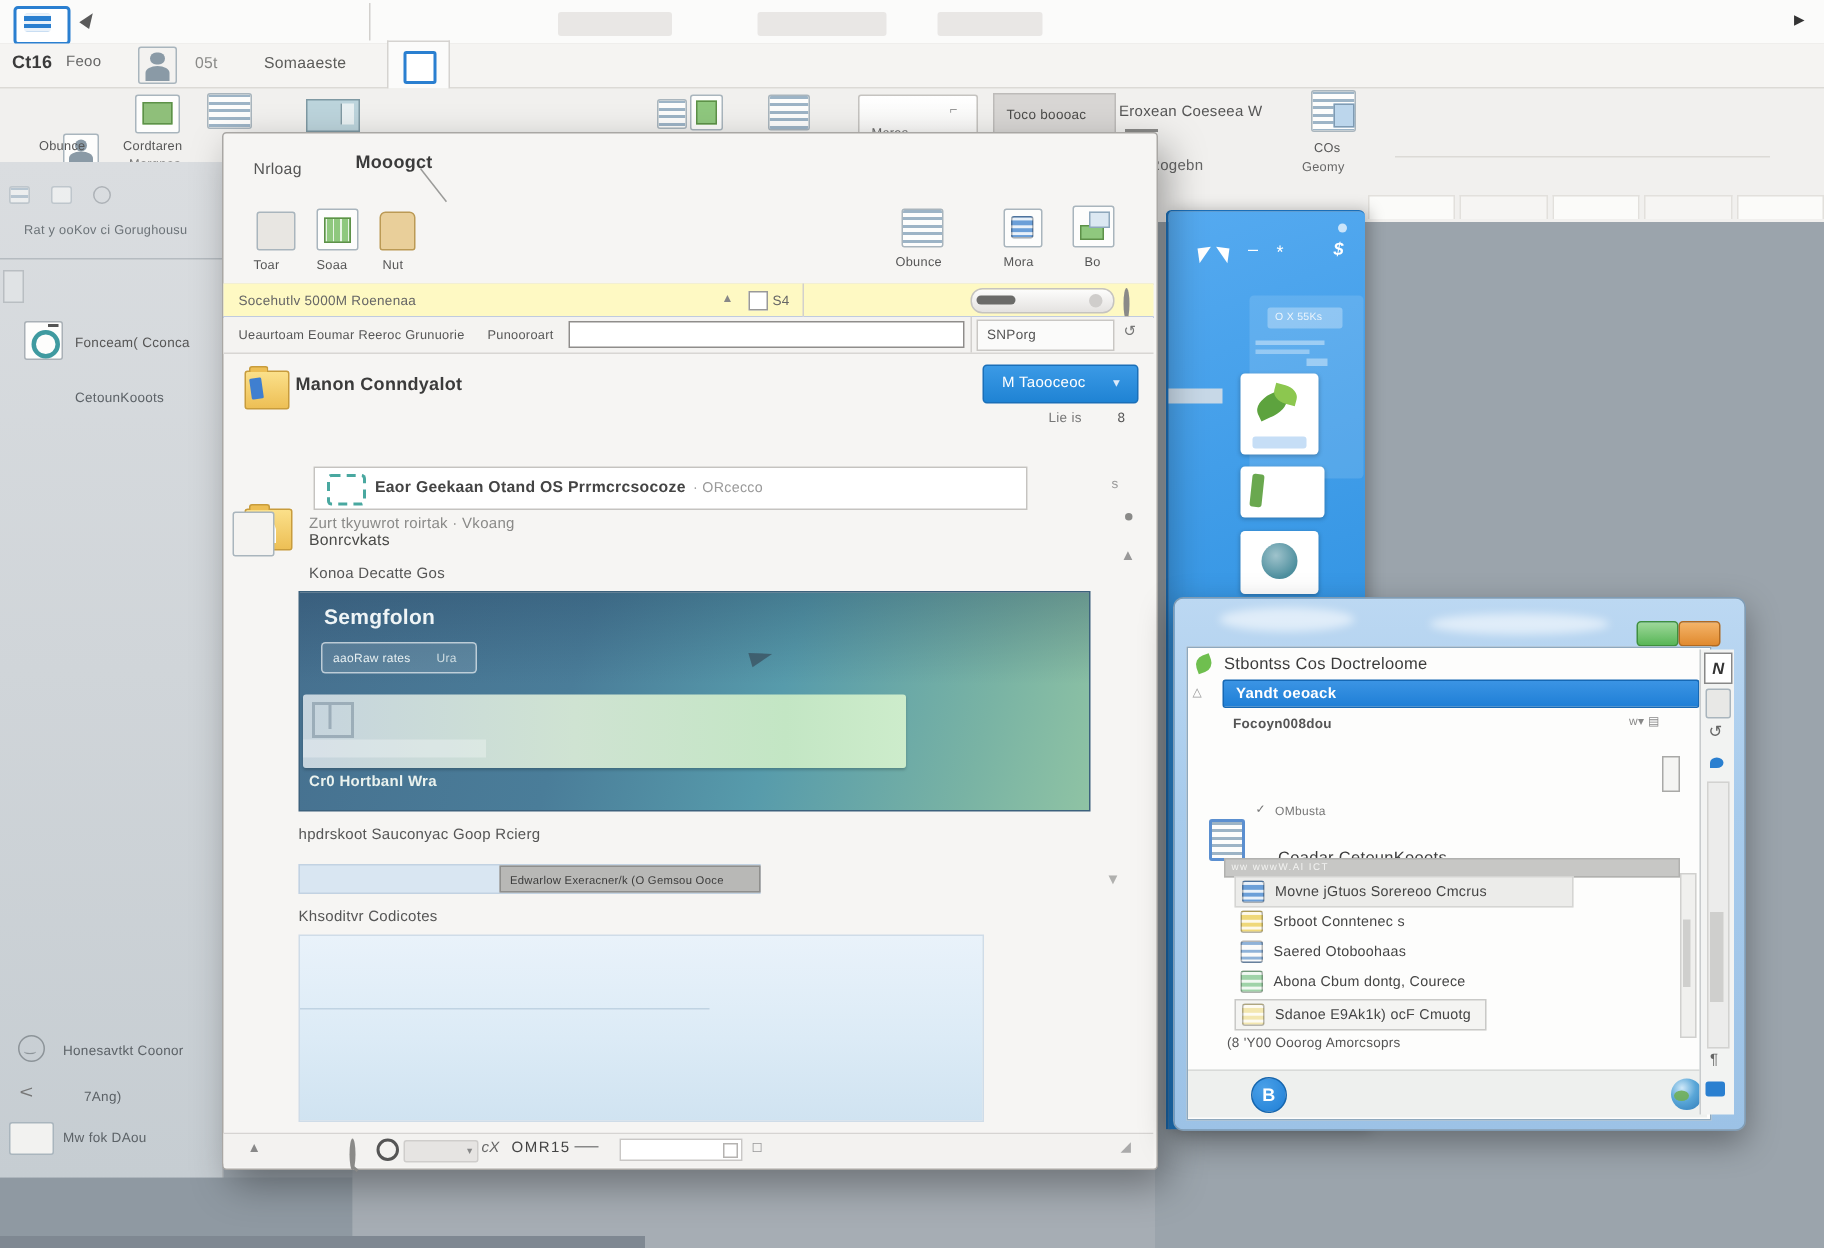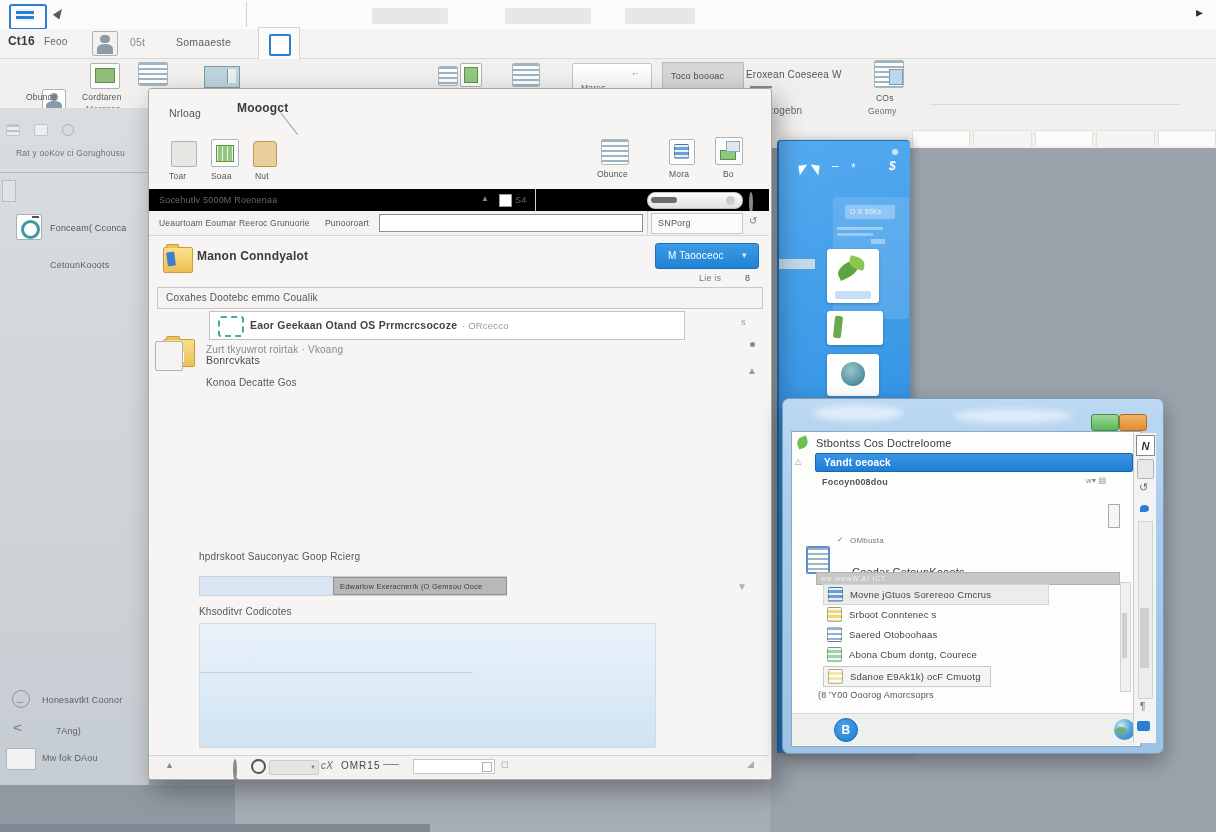--- a/index.html
+++ b/index.html
@@ -201,21 +201,21 @@
   <div class="abs ri" style="left:520px;top:50px;width:24px;height:24px">
     <div class="abs mi mi-blue" style="left:4px;top:4px"></div>
   </div>
   <div class="abs txt" style="left:520px;top:80px;font-size:8.5px;color:#555">Mora</div>
   <div class="abs ri" style="left:566px;top:48px;width:26px;height:26px">
     <div class="abs" style="left:4px;top:12px;width:14px;height:8px;background:#8fc87e;border:1px solid #5d9148"></div>
     <div class="abs stripes" style="left:10px;top:3px;width:12px;height:9px;background:#dce8f2;border:1px solid #8fa8bc"></div>
   </div>
   <div class="abs txt" style="left:574px;top:80px;font-size:8.5px;color:#555">Bo</div>
 
-  <div class="abs" style="left:0;top:100px;width:620px;height:22px;background:#000000;border-bottom:1px solid #1d4ed8">
+  <div class="abs" style="left:0;top:100px;width:620px;height:22px;background:#fef9c3;border-bottom:1px solid #1d4ed8">
     <span class="abs txt" style="left:10px;top:6px;font-size:9px;color:#666">Socehutlv 5000M Roenenaa</span>
     <span class="abs txt" style="left:332px;top:5px;font-size:8px;color:#888">▲</span>
     <span class="abs" style="left:350px;top:5px;width:11px;height:11px;background:#fff;border:1px solid #999"></span>
     <span class="abs txt" style="left:366px;top:6px;font-size:9px;color:#666">S4</span>
     <span class="abs" style="left:386px;top:0;width:1px;height:22px;background:#d2d0cd"></span>
     <span class="abs" style="left:498px;top:3px;width:94px;height:15px;background:linear-gradient(#fdfdfc,#e4e2e0);border:1px solid #c5c3c0;border-radius:8px">
       <span class="abs" style="left:3px;top:4px;width:26px;height:6px;background:#6b6b69;border-radius:3px"></span>
       <span class="abs" style="left:78px;top:3px;width:9px;height:9px;background:#cfcdcb;border-radius:50%"></span>
     </span>
     <span class="abs mag" style="left:600px;top:5px"></span>
@@ -236,40 +236,55 @@
     <div class="abs" style="left:3px;top:4px;width:8px;height:14px;background:#3f7fd0;border-radius:1px;transform:rotate(-8deg)"></div>
   </div>
   <div class="abs txt" style="left:48px;top:160px;font-size:12px;font-weight:bold;color:#3b3b3b">Manon Conndyalot</div>
   <div class="abs" style="left:506px;top:154px;width:102px;height:24px;background:linear-gradient(#3b9ae6,#1f83d4);border:1px solid #1a6fb8;border-radius:3px">
     <span class="abs txt" style="left:12px;top:6px;font-size:10px;color:#fff">M Taooceoc</span>
     <span class="abs txt" style="left:86px;top:6px;font-size:9px;color:#dceafa">▾</span>
   </div>
   <div class="abs txt" style="left:550px;top:184px;font-size:9px;color:#777">Lie is</div>
   <div class="abs txt" style="left:596px;top:184px;font-size:9px;color:#555">8</div>
 
-  <div class="abs bd" style="left:8px;top:198px;width:604px;height:20px;background:#f4f3f1">
-    <span class="abs txt" style="left:8px;top:4px;font-size:10px;color:#555">Coxahes Dootebc emmo Coualik</span>
-  </div>
 
   <div class="abs folder" style="left:14px;top:224px;width:30px;height:26px">
     <div class="abs" style="left:4px;top:6px;width:12px;height:12px;border:2px solid #fff;border-radius:50% 50% 0 50%"></div>
   </div>
   <div class="abs" style="left:60px;top:222px;width:474px;height:27px;background:#fff;border:1px solid #c5c3c0">
     <span class="abs" style="left:8px;top:4px;width:22px;height:17px;border:2px dashed #49a8a0;border-radius:3px"></span>
     <span class="abs txt" style="left:40px;top:7px;font-size:10.5px;font-weight:bold;color:#444">Eaor Geekaan Otand OS Prrmcrcsocoze</span>
     <span class="abs txt" style="left:252px;top:8px;font-size:9.5px;color:#999">· ORcecco</span>
   </div>
   <div class="abs txt" style="left:592px;top:228px;font-size:9px;color:#999">s</div>
 
   <div class="abs ri stripes" style="left:6px;top:252px;width:26px;height:28px;background:#f4f3f1"></div>
   <div class="abs txt" style="left:57px;top:255px;font-size:10px;color:#8a8a88">Zurt tkyuwrot roirtak  ·  Vkoang</div>
   <div class="abs txt" style="left:57px;top:265px;font-size:10.5px;color:#4a4a48">Bonrcvkats</div>
 
   <div class="abs txt" style="left:57px;top:288px;font-size:10px;color:#555">Konoa Decatte Gos</div>
 
+  <div class="abs" style="left:50px;top:305px;width:526px;height:145px;border:1px solid #3c617c;
+              background:linear-gradient(105deg,#46708f 0%,#4a7d99 35%,#579bab 60%,#79b3a4 85%,#8fc3a4 100%)">
+    <div class="abs" style="left:0;top:0;width:100%;height:42%;background:linear-gradient(180deg,rgba(25,50,80,.28),rgba(0,0,0,0))"></div>
+    <span class="abs txt" style="left:16px;top:8px;font-size:14px;font-weight:600;color:#eef4f6">Semgfolon</span>
+    <span class="abs" style="left:14px;top:33px;width:102px;height:19px;border:1px solid rgba(255,255,255,.6);border-radius:3px;background:rgba(255,255,255,.12)">
+      <span class="abs txt" style="left:7px;top:5px;font-size:8px;color:#e8f0f2">aaoRaw rates</span>
+      <span class="abs txt" style="left:76px;top:5px;font-size:8px;color:#cfdde2">Ura</span>
+    </span>
+    <span class="abs plane" style="left:300px;top:38px"></span>
+    <div class="abs" style="left:2px;top:68px;width:402px;height:49px;border-radius:2px;
+                background:linear-gradient(90deg,#c6d4de 0%,#cfe3d2 45%,#c3e6c4 80%,#cdeccb 100%);box-shadow:0 1px 2px rgba(0,0,0,.2)">
+      <span class="abs" style="left:6px;top:5px;width:24px;height:20px;border:2px solid rgba(120,140,155,.55)">
+        <span class="abs" style="left:9px;top:0;width:2px;height:16px;background:rgba(120,140,155,.55)"></span>
+      </span>
+      <span class="abs" style="left:0;top:30px;width:122px;height:12px;background:rgba(255,255,255,.3)"></span>
+    </div>
+    <span class="abs txt" style="left:6px;top:121px;font-size:10px;font-weight:600;color:#eaf2ee">Cr0 Hortbanl Wra</span>
+  </div>
 
   <div class="abs txt" style="left:50px;top:462px;font-size:10px;color:#555">hpdrskoot Sauconyac Goop Rcierg</div>
   <div class="abs" style="left:50px;top:487px;width:306px;height:18px;background:#d9e6f2;border:1px solid #c2d2e2"></div>
   <div class="abs" style="left:184px;top:488px;width:172px;height:16px;background:#b8b8b6;border:1px solid #8f8f8d">
     <span class="abs txt" style="left:6px;top:4px;font-size:7.5px;color:#3b3b3b">Edwarlow Exeracner/k (O Gemsou Ooce</span>
   </div>
 
   <div class="abs txt" style="left:50px;top:517px;font-size:10px;color:#555">Khsoditvr Codicotes</div>
   <div class="abs" style="left:50px;top:534px;width:455px;height:123px;background:linear-gradient(180deg,#e9f2fa 0%,#dcebf6 55%,#d0e3f1 100%);border:1px solid #cfdce8">
     <div class="abs" style="left:0;top:48px;width:60%;height:1px;background:rgba(160,185,205,.5)"></div>

